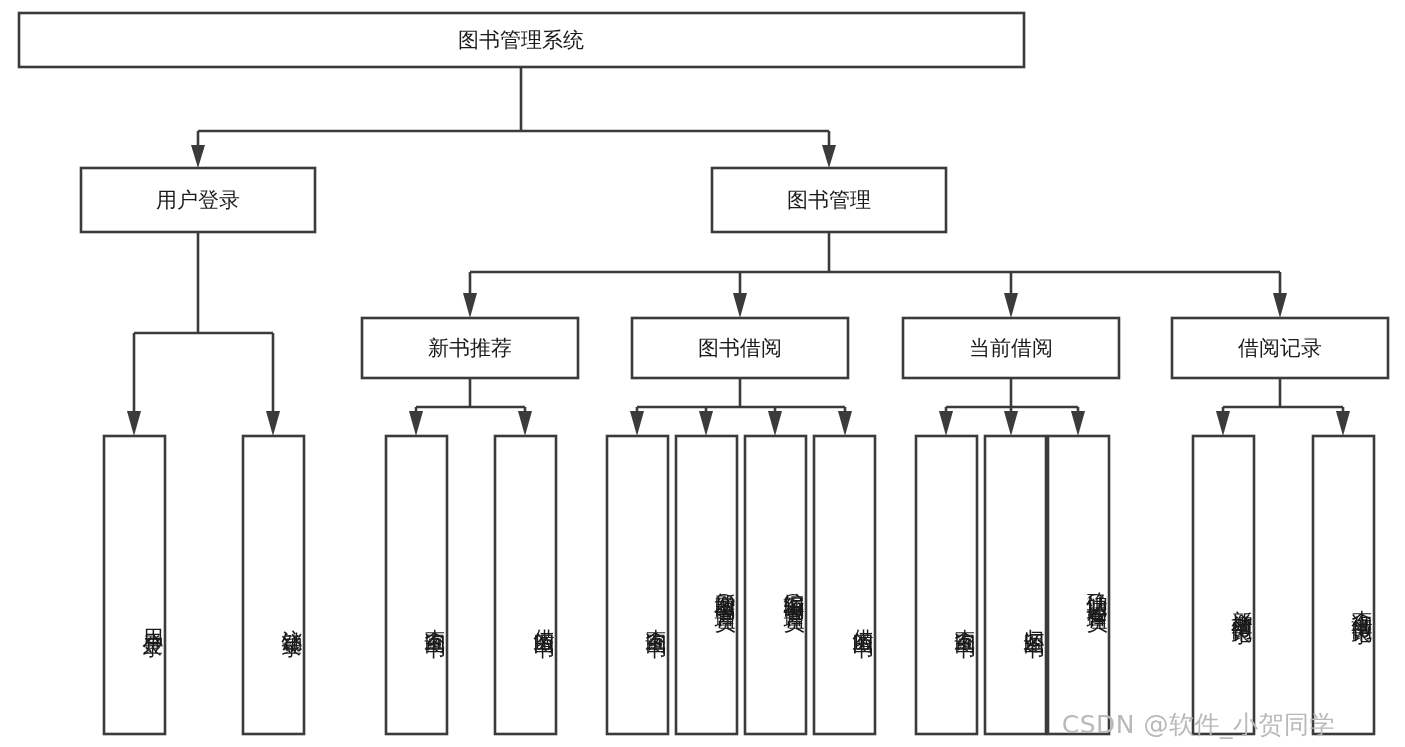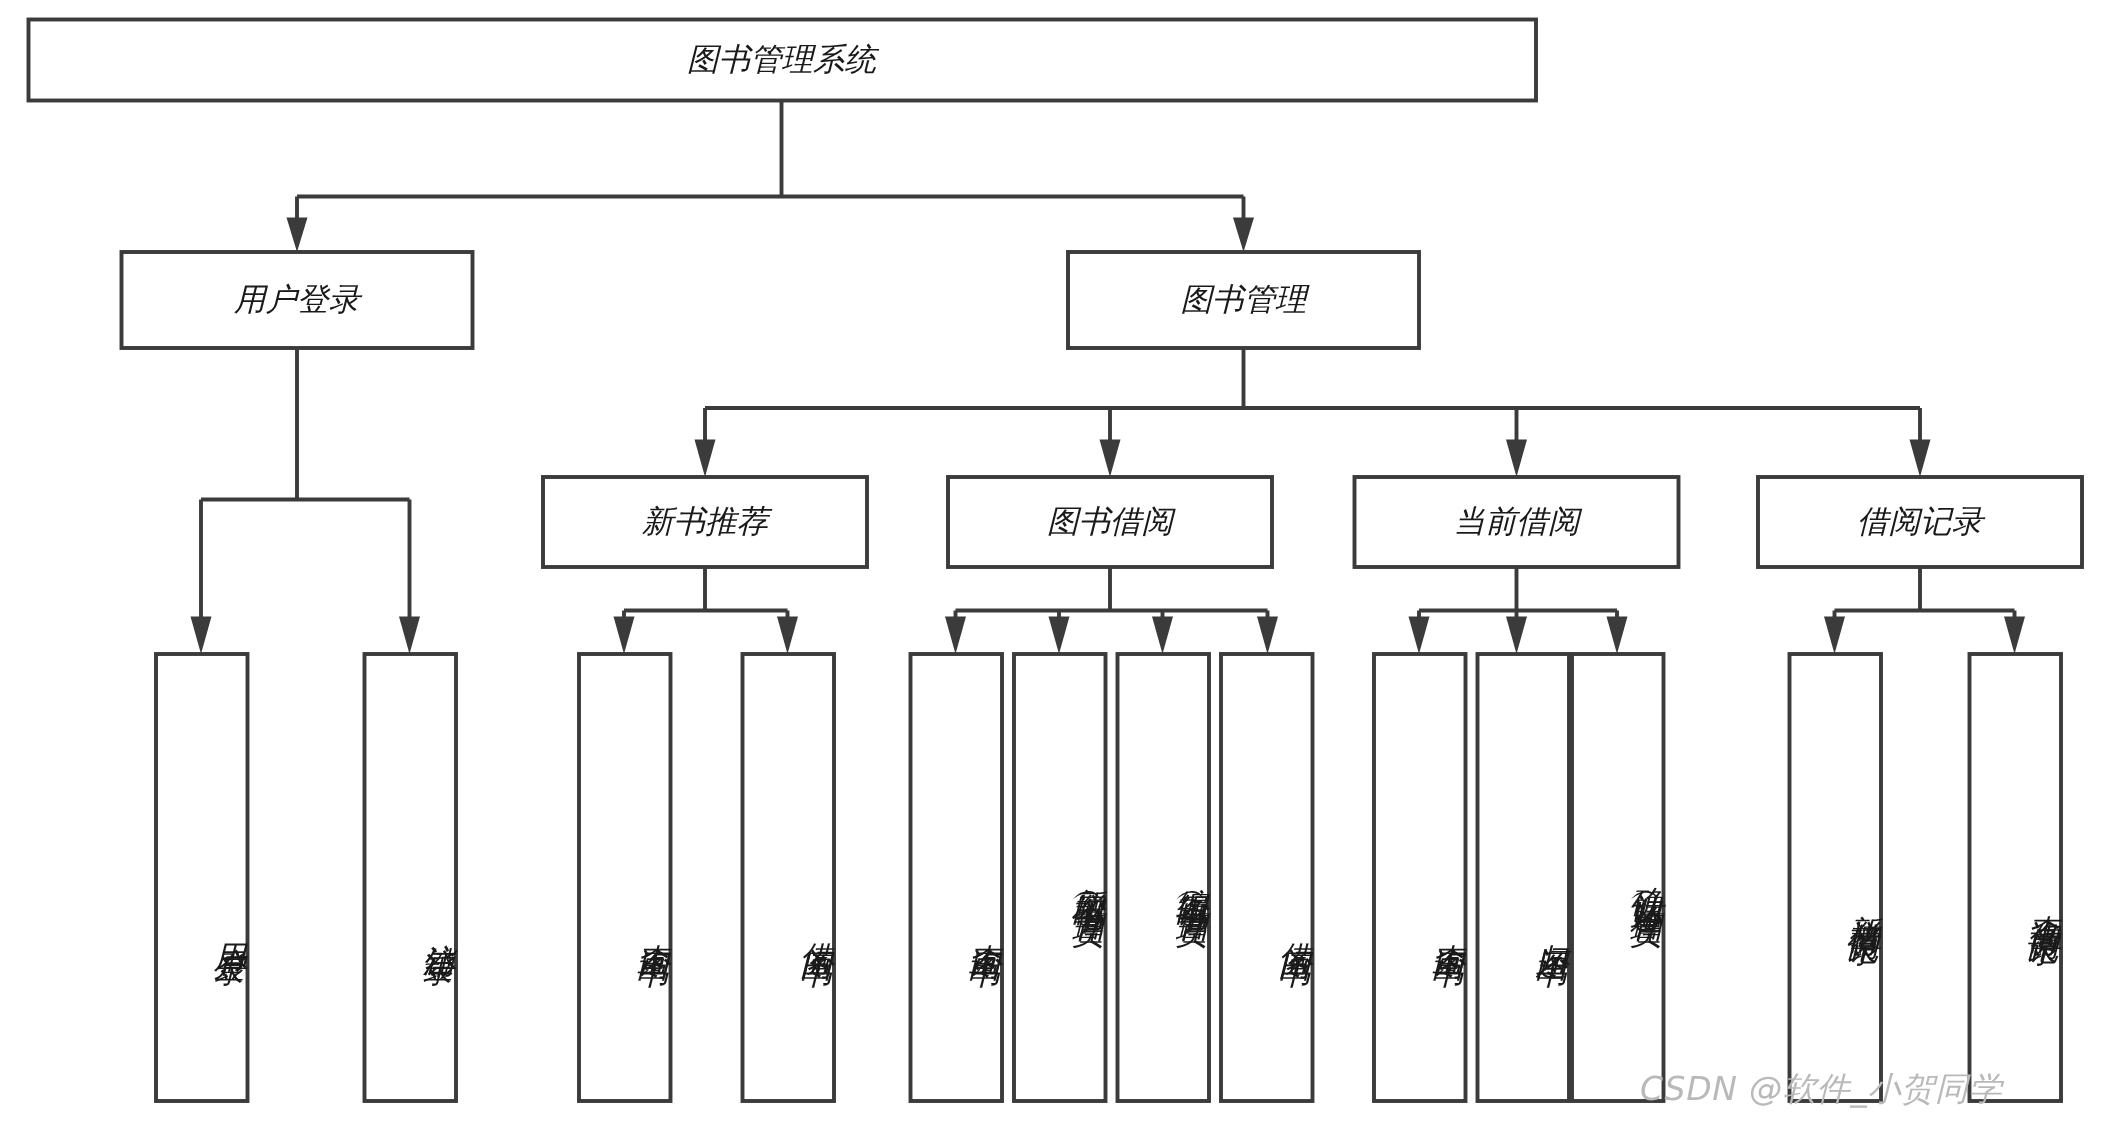--- a/index.html
+++ b/index.html
@@ -11,21 +11,20 @@
     width: 1405px;
     height: 747px;
     font-family: "DejaVu Sans", "Liberation Sans", sans-serif;
     overflow: hidden;
   }
   #diagram-root {
     position: relative;
     width: 1343px;
     height: 747px;
     background: #ffffff;
-    font-style: italic;
   }
   svg.flow {
     position: absolute;
     left: 0;
     top: 0;
     width: 1405px;
     height: 747px;
   }
   .node-rect {
     fill: #ffffff;
@@ -63,21 +62,21 @@
     display: flex;
     align-items: flex-start;
     justify-content: center;
     pointer-events: none;
   }
   .watermark {
     position: absolute;
     right: 8px;
     bottom: 6px;
     font-family: "DejaVu Sans", "Liberation Sans", sans-serif;
-    font-size: 22px;
+    font-size: 25px;
     color: #b9b9b9;
     white-space: nowrap;
     letter-spacing: 0.5px;
   }
 </style>
 </head>
 <body>
 
 <div id="diagram-root">
 

